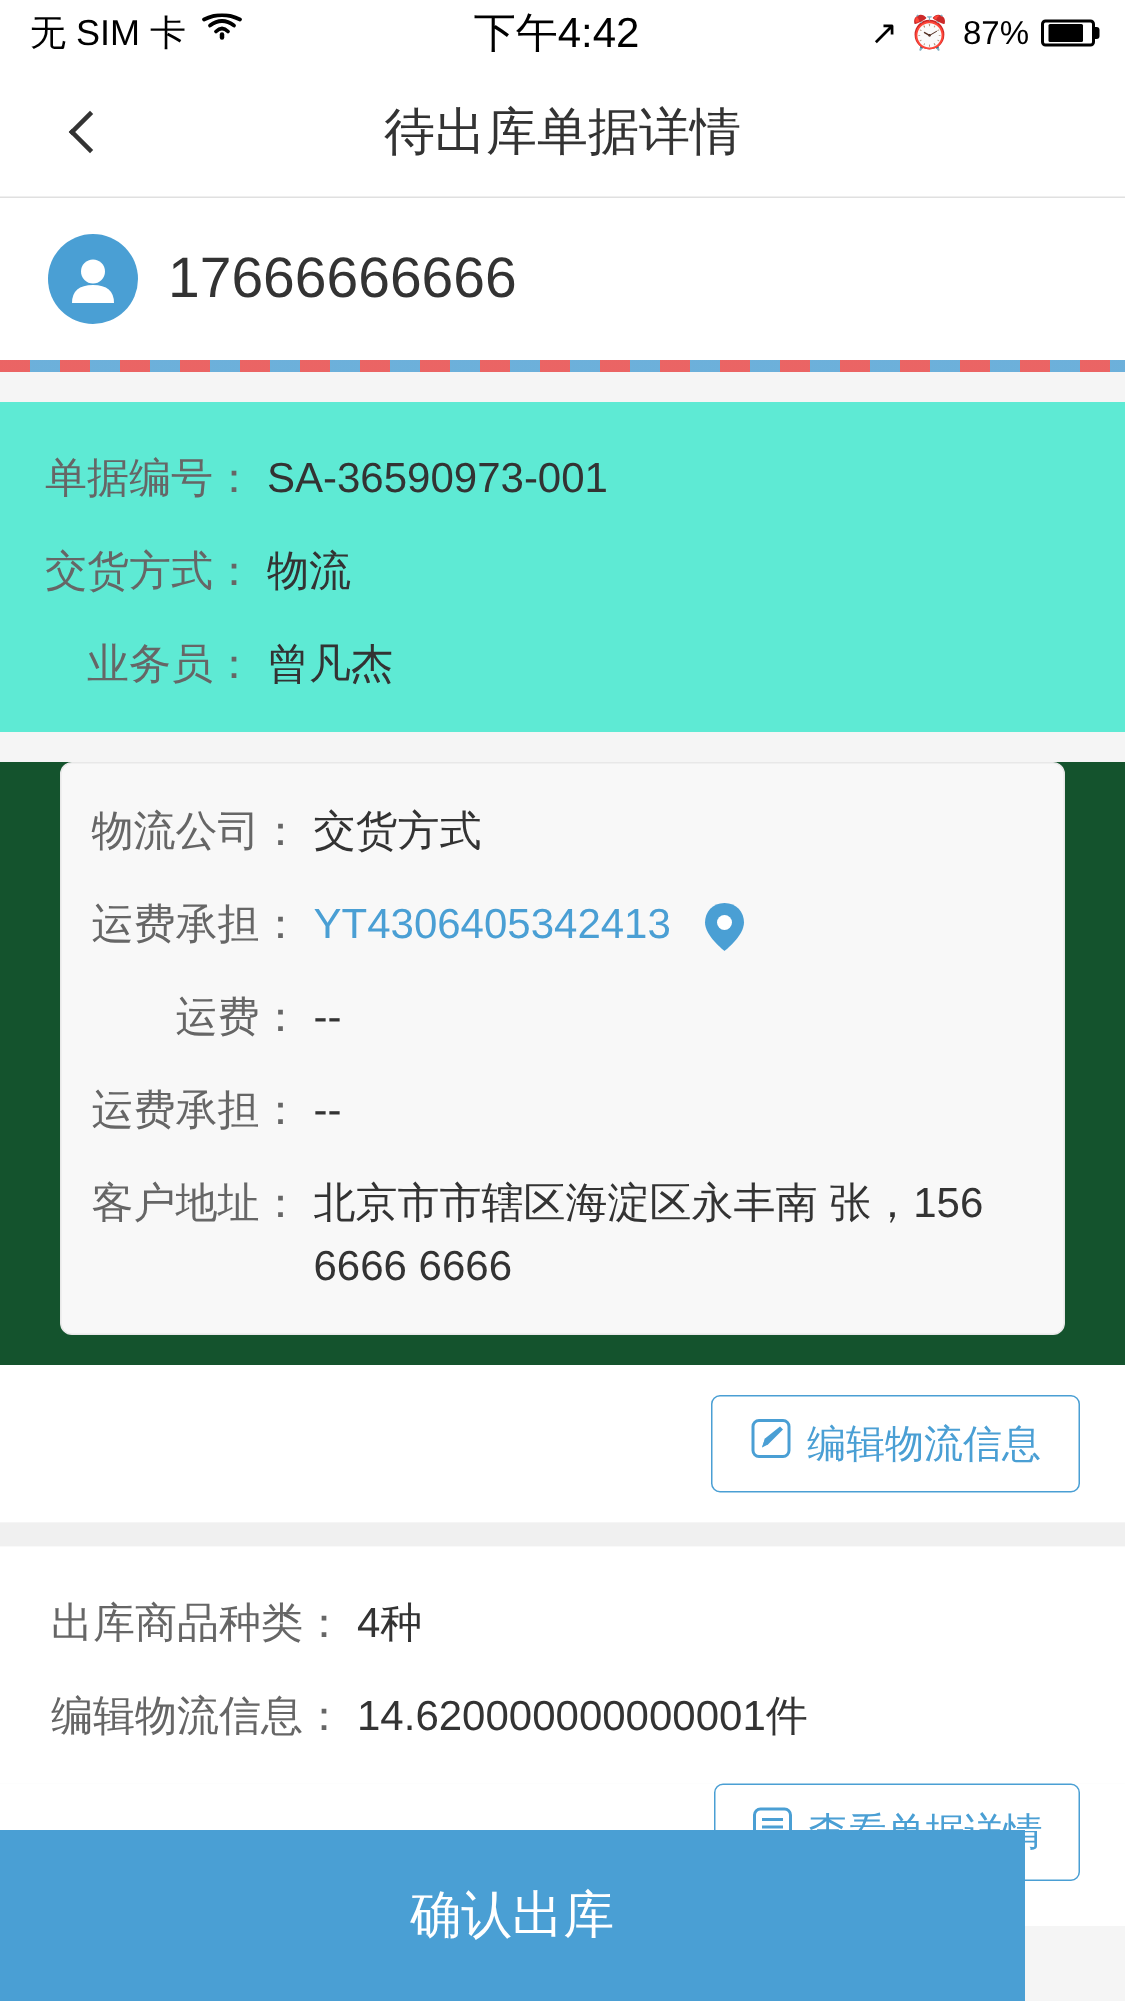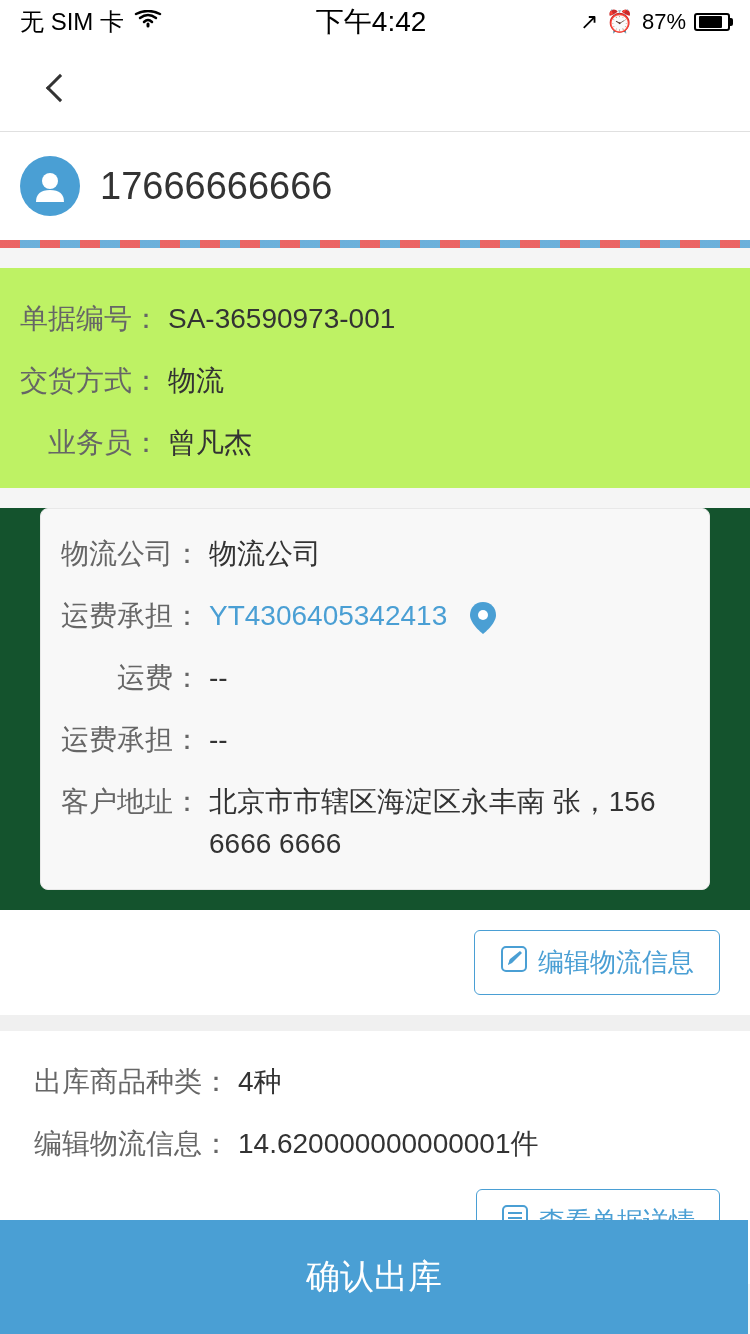--- a/index.html
+++ b/index.html
@@ -68,21 +68,21 @@
       text-align: center;
       font-size: 34px;
       font-weight: 500;
       color: #333;
       margin-right: 60px;
     }
 
     
     .user-section {
       background: #fff;
-      padding: 24px 20px;
+      padding: 24px 32px;
       display: flex;
       align-items: center;
       gap: 20px;
     }
     .user-avatar {
       width: 60px;
       height: 60px;
       background: #4a9fd4;
       border-radius: 50%;
       display: flex;
@@ -103,22 +103,22 @@
         #e84040 0px, #e84040 20px,
         #4a9fd4 20px, #4a9fd4 40px,
         #e84040 40px, #e84040 60px,
         #4a9fd4 60px, #4a9fd4 80px
       );
       opacity: 0.8;
     }
 
     
     .info-section {
-      background: #bef264;
-      padding: 30px 20px 24px;
+      background: #5eead4;
+      padding: 30px 30px 24px;
       margin-top: 20px;
     }
     .info-row {
       display: flex;
       align-items: flex-start;
       margin-bottom: 20px;
       line-height: 1.5;
     }
     .info-row:last-child { margin-bottom: 0; }
     .info-label {
@@ -206,21 +206,21 @@
       align-items: center;
       gap: 10px;
       cursor: pointer;
     }
 
     
     .confirm-btn-container {
       position: fixed;
       bottom: 0;
       left: 0;
-      width: 748px;
+      width: 683px;
       background: #4a9fd4;
       padding: 24px 30px;
     }
     .confirm-btn {
       width: 100%;
       background: #4a9fd4;
       color: #fff;
       font-size: 34px;
       text-align: center;
       border: none;
@@ -252,20 +252,21 @@
       <div class="battery-fill"></div>
       <div class="battery-tip"></div>
     </div>
   </div>
 </div>
 
 <div class="nav-bar">
   <div class="back-btn">
     <div class="back-arrow"></div>
   </div>
+  <div class="nav-title">待出库单据详情</div>
 </div>
 
 <div class="user-section">
   <div class="user-avatar">
     <svg width="36" height="36" viewBox="0 0 36 36">
       <circle cx="18" cy="13" r="8" fill="#fff"></circle>
       <path d="M4 34 Q4 22 18 22 Q32 22 32 34" fill="#fff"></path>
     </svg>
   </div>
   <div class="user-phone">17666666666</div>
@@ -285,21 +286,21 @@
   <div class="info-row">
     <span class="info-label">业务员：</span>
     <span class="info-value">曾凡杰</span>
   </div>
 </div>
 
 <div style="background:#14532d; padding: 0 20px 0; margin-top: 0;">
   <div class="logistics-section">
     <div class="info-row">
       <span class="info-label">物流公司：</span>
-      <span class="info-value">物流公司</span>
+      <span class="info-value">交货方式</span>
     </div>
     <div class="info-row">
       <span class="info-label">运费承担：</span>
       <span class="info-value blue">
         <span>YT4306405342413</span>
         <span class="location-icon">
           <svg width="30" height="36" viewBox="0 0 30 36">
             <path d="M15 2 C7 2 2 8 2 15 C2 24 15 34 15 34 C15 34 28 24 28 15 C28 8 23 2 15 2Z" fill="#4a9fd4"></path>
             <circle cx="15" cy="15" r="5" fill="#fff"></circle>
           </svg>

